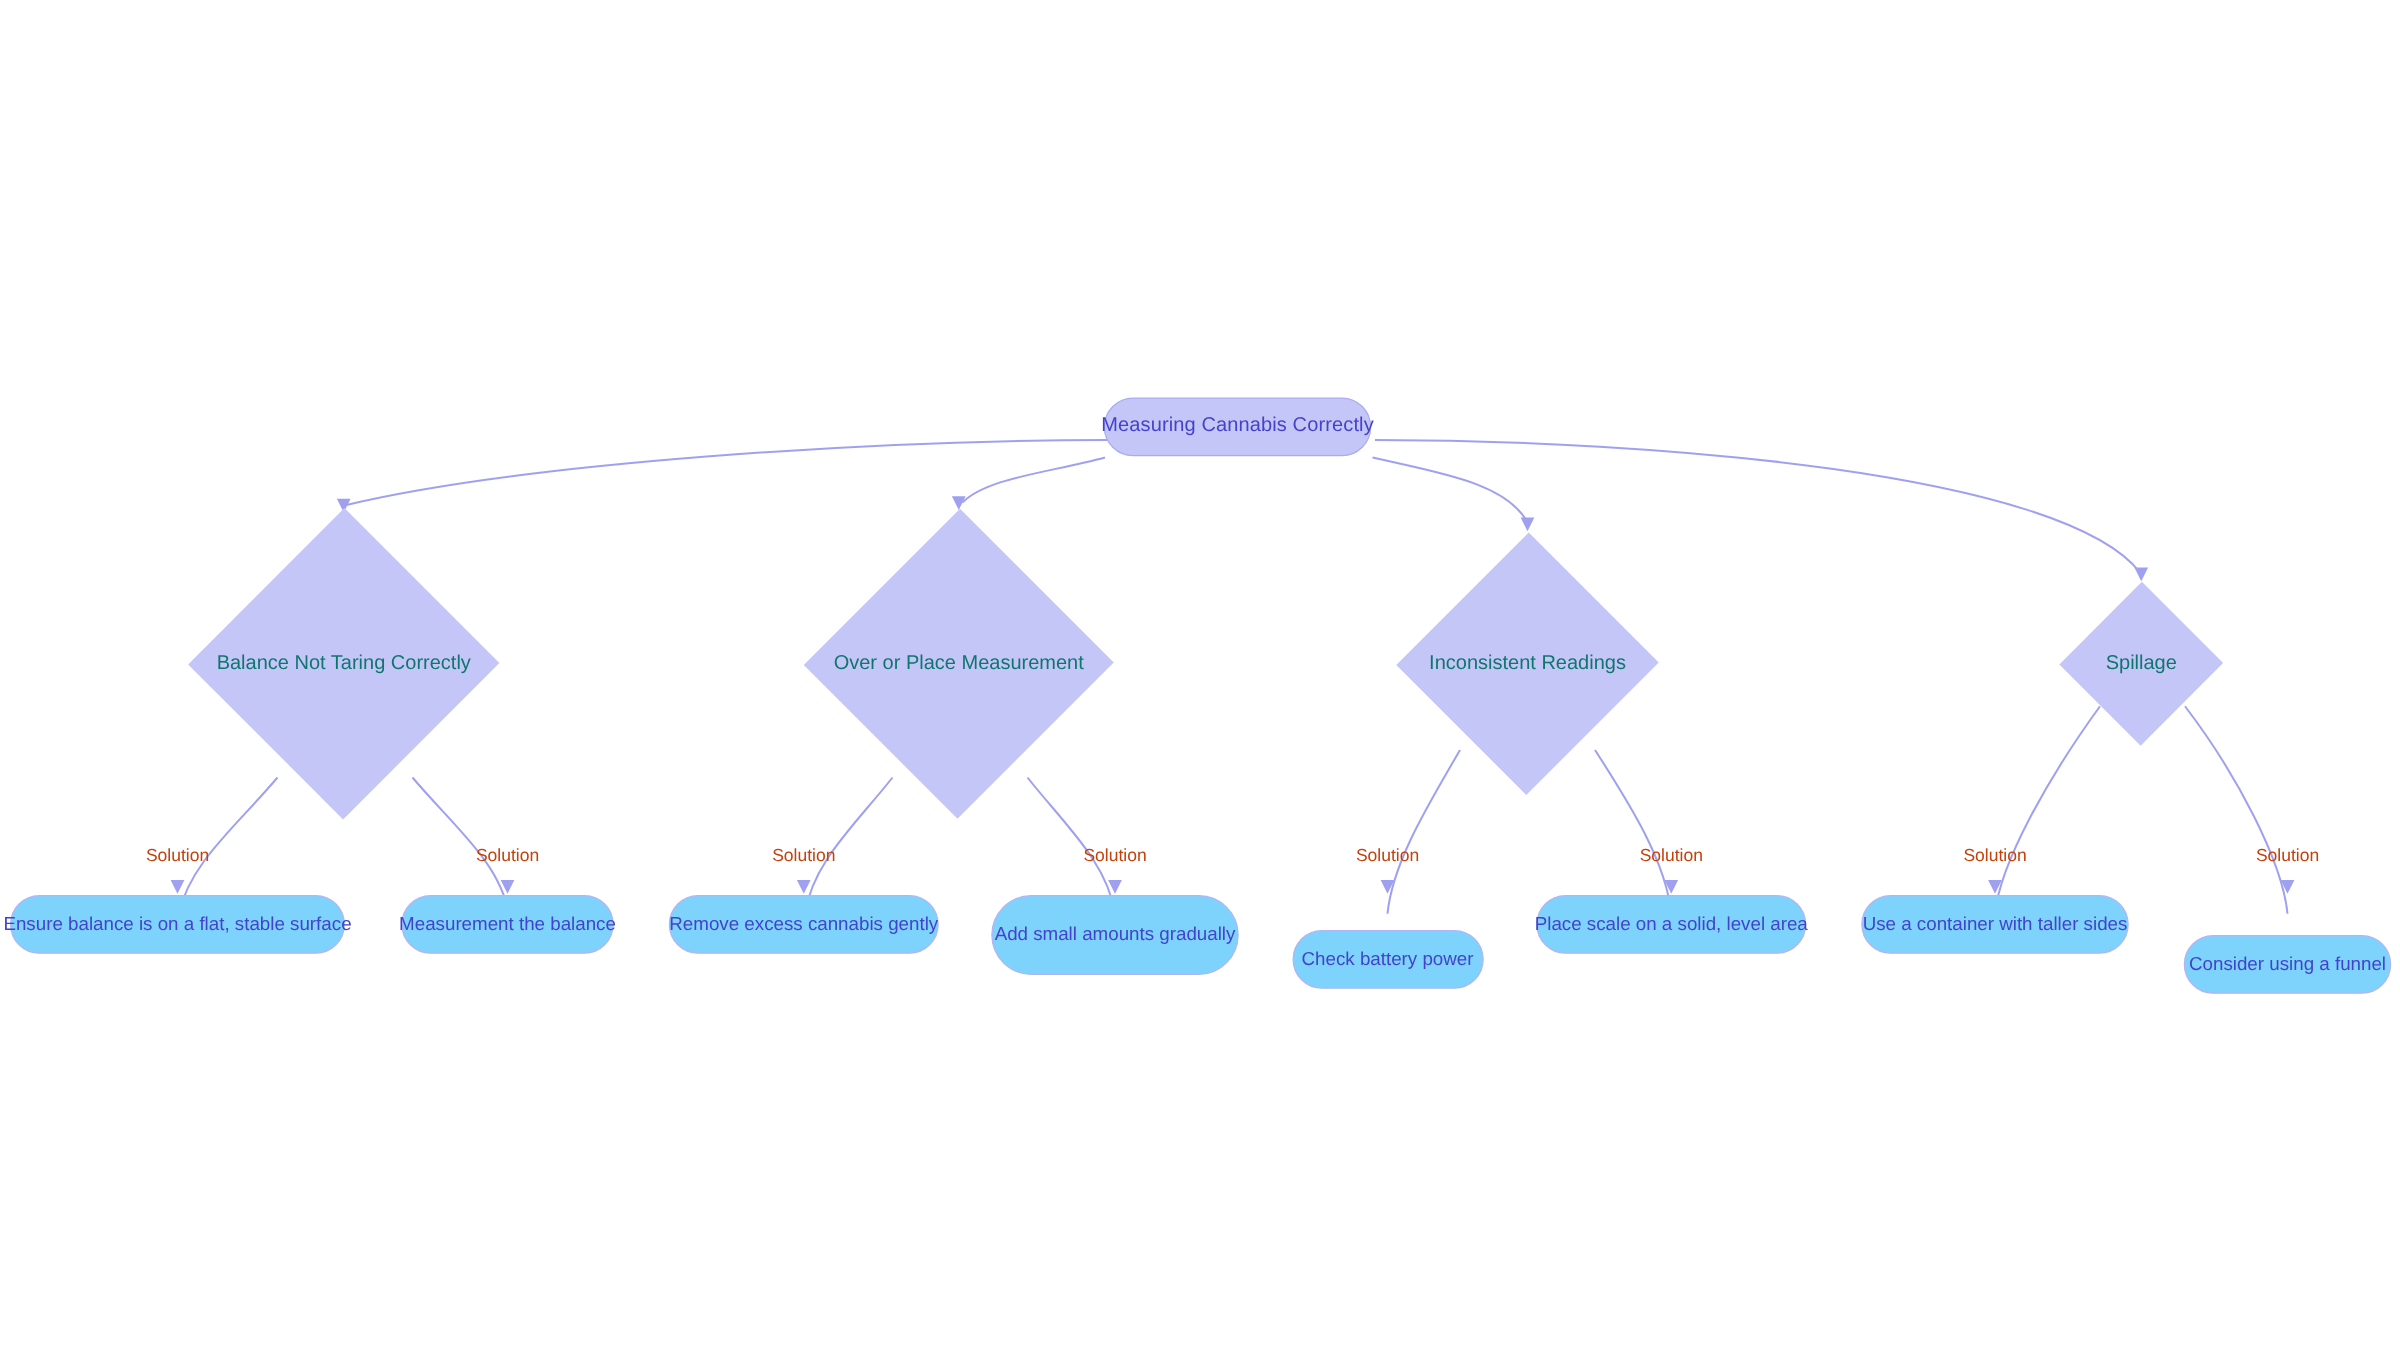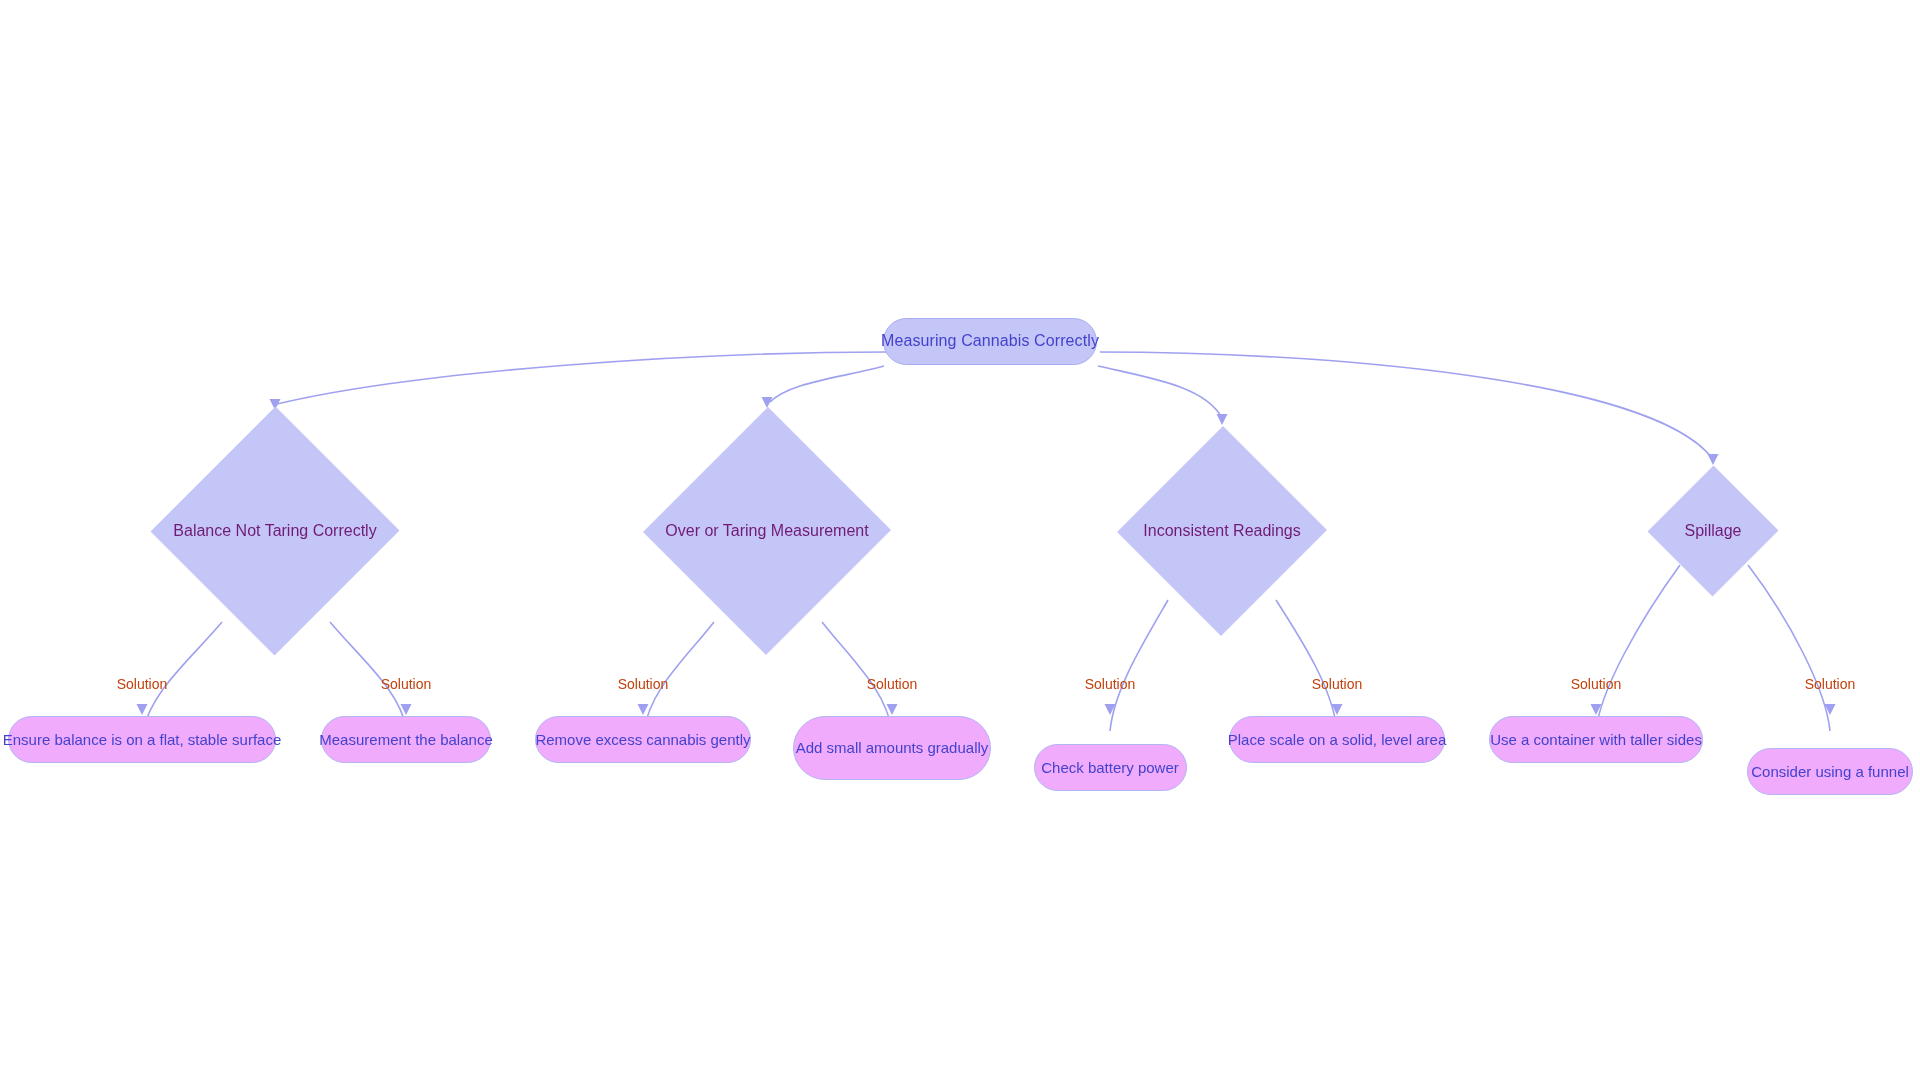--- a/index.html
+++ b/index.html
@@ -37,21 +37,21 @@
   .node-root {
     background: #c5c6f8;
     border: 1px solid #a9abf2;
     border-radius: 999px;
     color: #4442cc;
     font-size: 16px;
     letter-spacing: 0.1px;
     white-space: nowrap;
   }
   .node-leaf {
-    background: #f0abfc;
+    background: #7dd3fc;
     border: 1px solid #b2b4f4;
     border-radius: 999px;
     color: #4442cc;
     font-size: 15px;
     white-space: nowrap;
     padding: 0 14px;
   }
   .node-decision {
     position: absolute;
     display: flex;
@@ -64,21 +64,21 @@
     top: 0;
     width: 100%;
     height: 100%;
     background: #c5c6f8;
     transform: rotate(45deg) scale(0.7072);
     transform-origin: center center;
   }
   .node-decision .diamond-label {
     position: relative;
     z-index: 2;
-    color: #701a75;
+    color: #0f766e;
     font-size: 16px;
     white-space: nowrap;
     pointer-events: none;
   }
   .edge-label {
     position: absolute;
     color: #c2410c;
     font-size: 14px;
     white-space: nowrap;
     background: transparent;
@@ -126,21 +126,21 @@
   <div id="node-layer">
       <div class="node node-root" style="left: 883px; top: 317.5px; width: 214px; height: 47px;">
         <span>Measuring Cannabis Correctly</span>
       </div>
       <div class="node-decision" style="left: 151px; top: 406px; width: 248px; height: 250px;">
         <div class="diamond-shape"></div>
         <div class="diamond-label">Balance Not Taring Correctly</div>
       </div>
       <div class="node-decision" style="left: 644px; top: 406px; width: 246px; height: 250px;">
         <div class="diamond-shape"></div>
-        <div class="diamond-label">Over or Taring Measurement</div>
+        <div class="diamond-label">Over or Place Measurement</div>
       </div>
       <div class="node-decision" style="left: 1118px; top: 425px; width: 208px; height: 212px;">
         <div class="diamond-shape"></div>
         <div class="diamond-label">Inconsistent Readings</div>
       </div>
       <div class="node-decision" style="left: 1648px; top: 465px; width: 130px; height: 132px;">
         <div class="diamond-shape"></div>
         <div class="diamond-label">Spillage</div>
       </div>
       <div class="node node-leaf" style="left: 8px; top: 715.5px; width: 268px; height: 47px;">

